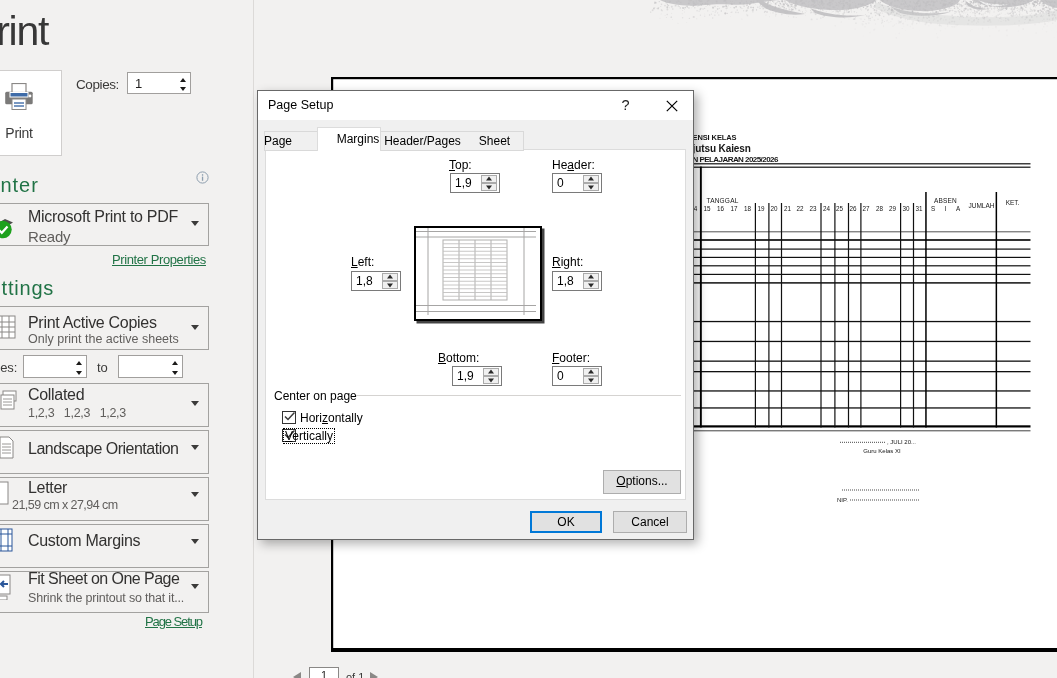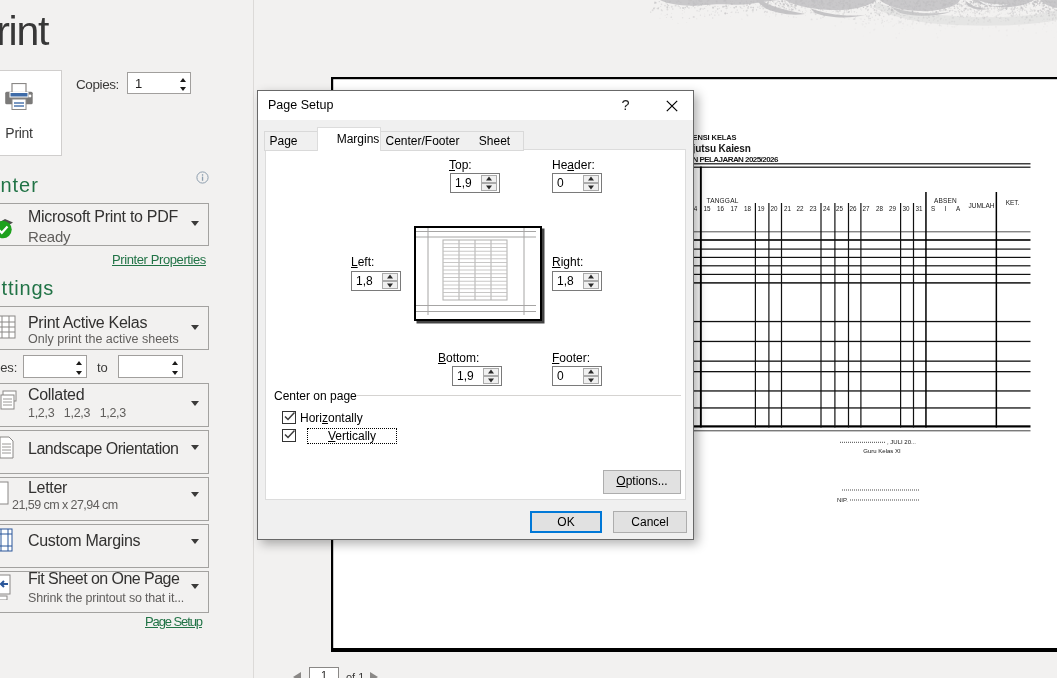--- a/index.html
+++ b/index.html
@@ -1733,21 +1733,21 @@
 
 <div class="abs combo" style="left:-40px;top:306px;width:247px;height:42px"></div>
 <svg class="abs" style="left:-6px;top:315px" width="22" height="24" viewBox="0 0 22 24">
   <rect x="1" y="1" width="20" height="22" fill="#fff" stroke="#8a8886"></rect>
   <line x1="1" y1="7" x2="21" y2="7" stroke="#8a8886"></line>
     <line x1="1" y1="12" x2="21" y2="12" stroke="#8a8886"></line>
   <line x1="1" y1="17" x2="21" y2="17" stroke="#8a8886"></line>
   <line x1="8" y1="1" x2="8" y2="23" stroke="#8a8886"></line>
     <line x1="15" y1="1" x2="15" y2="23" stroke="#8a8886"></line>
 </svg>
-<div class="abs t13" style="left:28px;top:313.5px">Print Active Kelas</div>
+<div class="abs t13" style="left:28px;top:313.5px">Print Active Copies</div>
 <div class="abs sub" style="left:28px;top:331.5px;letter-spacing:0">Only print the active sheets</div>
 <div class="darr" style="left:191px;top:325px"></div>
 
 <div class="abs" style="left:-23px;top:360px;font-size:13px;color:#3b3a39">Pages:</div>
 <div class="abs bb" style="left:23px;top:355px;width:64px;height:23px;background:#fff;border:1px solid #a19f9d">
     <div class="btri-up" style="left:52px;top:4.5px"></div>
     <div class="btri-dn" style="left:52px;top:14.5px"></div>
   </div>
 <div class="abs" style="left:97px;top:360px;font-size:13px;color:#3b3a39">to</div>
 <div class="abs bb" style="left:118px;top:355px;width:65px;height:23px;background:#fff;border:1px solid #a19f9d">
@@ -1822,23 +1822,23 @@
   <svg class="abs" style="left:408px;top:9px" width="12" height="12" viewBox="0 0 12 12">
     <path d="M0.8,0.8 L11.2,11.2 M11.2,0.8 L0.8,11.2" stroke="#000" stroke-width="1.2"></path>
   </svg>
 
   <div class="abs" style="left:7px;top:58px;width:419px;height:349px;background:#fff;border:1px solid #dcdcdc"></div>
 
   <div class="abs" style="left:6px;top:40px;width:53px;height:18px;background:#f0f0f0;border:1px solid #d9d9d9;border-right:none"></div>
   <div class="abs" style="left:121px;top:40px;width:87px;height:18px;background:#f0f0f0;border:1px solid #d9d9d9"></div>
   <div class="abs" style="left:208px;top:40px;width:57px;height:18px;background:#f0f0f0;border:1px solid #d9d9d9;border-left:none"></div>
   <div class="abs" style="left:59px;top:36px;width:62px;height:23px;background:#fff;border:1px solid #dcdcdc;border-bottom:none"></div>
-  <div class="abs lbl" style="left:6px;top:43px;width:39px;text-align:center">Page</div>
+  <div class="abs lbl" style="left:6px;top:43px;width:39px;">Page</div>
   <div class="abs lbl" style="left:59px;top:41px;width:82px;text-align:center">Margins</div>
-  <div class="abs lbl" style="left:121px;top:43px;width:87px;text-align:center">Center/Footer</div>
+  <div class="abs lbl" style="left:121px;top:43px;width:87px;text-align:center">Header/Pages</div>
   <div class="abs lbl" style="left:208px;top:43px;width:57px;text-align:center">Sheet</div>
 
   <div class="abs lbl" style="left:191px;top:67px"><u>T</u>op:</div>
   <div class="abs bb" style="left:192px;top:82px;width:50px;height:20px;background:#fff;border:1px solid #7a7a7a">
       <div class="abs" style="left:4px;top:2px;font-size:12px;color:#000">1,9</div>
       <div class="abs bb" style="left:30px;top:1px;width:16px;height:8px;background:#f0f0f0;border:1px solid #ababab">
         <div class="tri-up"></div>
       </div>
       <div class="abs bb" style="left:30px;top:9px;width:16px;height:8px;background:#f0f0f0;border:1px solid #ababab">
         <div class="tri-dn"></div>
@@ -1930,21 +1930,21 @@
   <div class="abs" style="left:98px;top:304px;width:325px;height:1px;background:#d5d3d1"></div>
   <div class="abs bb" style="left:24px;top:320px;width:13.5px;height:12.5px;background:#fff;border:1px solid #333"></div>
   <svg class="abs" style="left:26px;top:320.5px" width="11" height="10" viewBox="0 0 11 10">
     <path d="M1,4.5 L4,7.5 L10.5,0.5" fill="none" stroke="#3b3b3b" stroke-width="1.5"></path>
     </svg>
   <div class="abs lbl" style="left:42px;top:319.5px">Hori<u>z</u>ontally</div>
   <div class="abs bb" style="left:24px;top:338px;width:13.5px;height:12.5px;background:#fff;border:1px solid #333"></div>
   <svg class="abs" style="left:26px;top:338.5px" width="11" height="10" viewBox="0 0 11 10">
     <path d="M1,4.5 L4,7.5 L10.5,0.5" fill="none" stroke="#3b3b3b" stroke-width="1.5"></path>
     </svg>
-  <div class="abs lbl" style="left:50px;top:337.5px;padding:0 20px;outline:1px dotted #000"><u>V</u>ertically</div>
+  <div class="abs lbl" style="left:26px;top:337.5px;padding:0 1px;outline:1px dotted #000"><u>V</u>ertically</div>
 
   <div class="abs" style="left:345px;top:379px;width:76px;height:22px;background:#e1e1e1;border:1px solid #adadad;
        font-size:12px;color:#000;text-align:center;line-height:21px"><u>O</u>ptions...</div>
 
   <div class="abs" style="left:272px;top:420px;width:72px;height:22px;background:#e1e1e1;border:2px solid #0078d7;
        font-size:12px;color:#000;text-align:center;line-height:19px;box-sizing:border-box">OK</div>
   <div class="abs" style="left:355px;top:420px;width:74px;height:22px;background:#e1e1e1;border:1px solid #adadad;
        font-size:12px;color:#000;text-align:center;line-height:21px;box-sizing:border-box">Cancel</div>
 </div>
 

